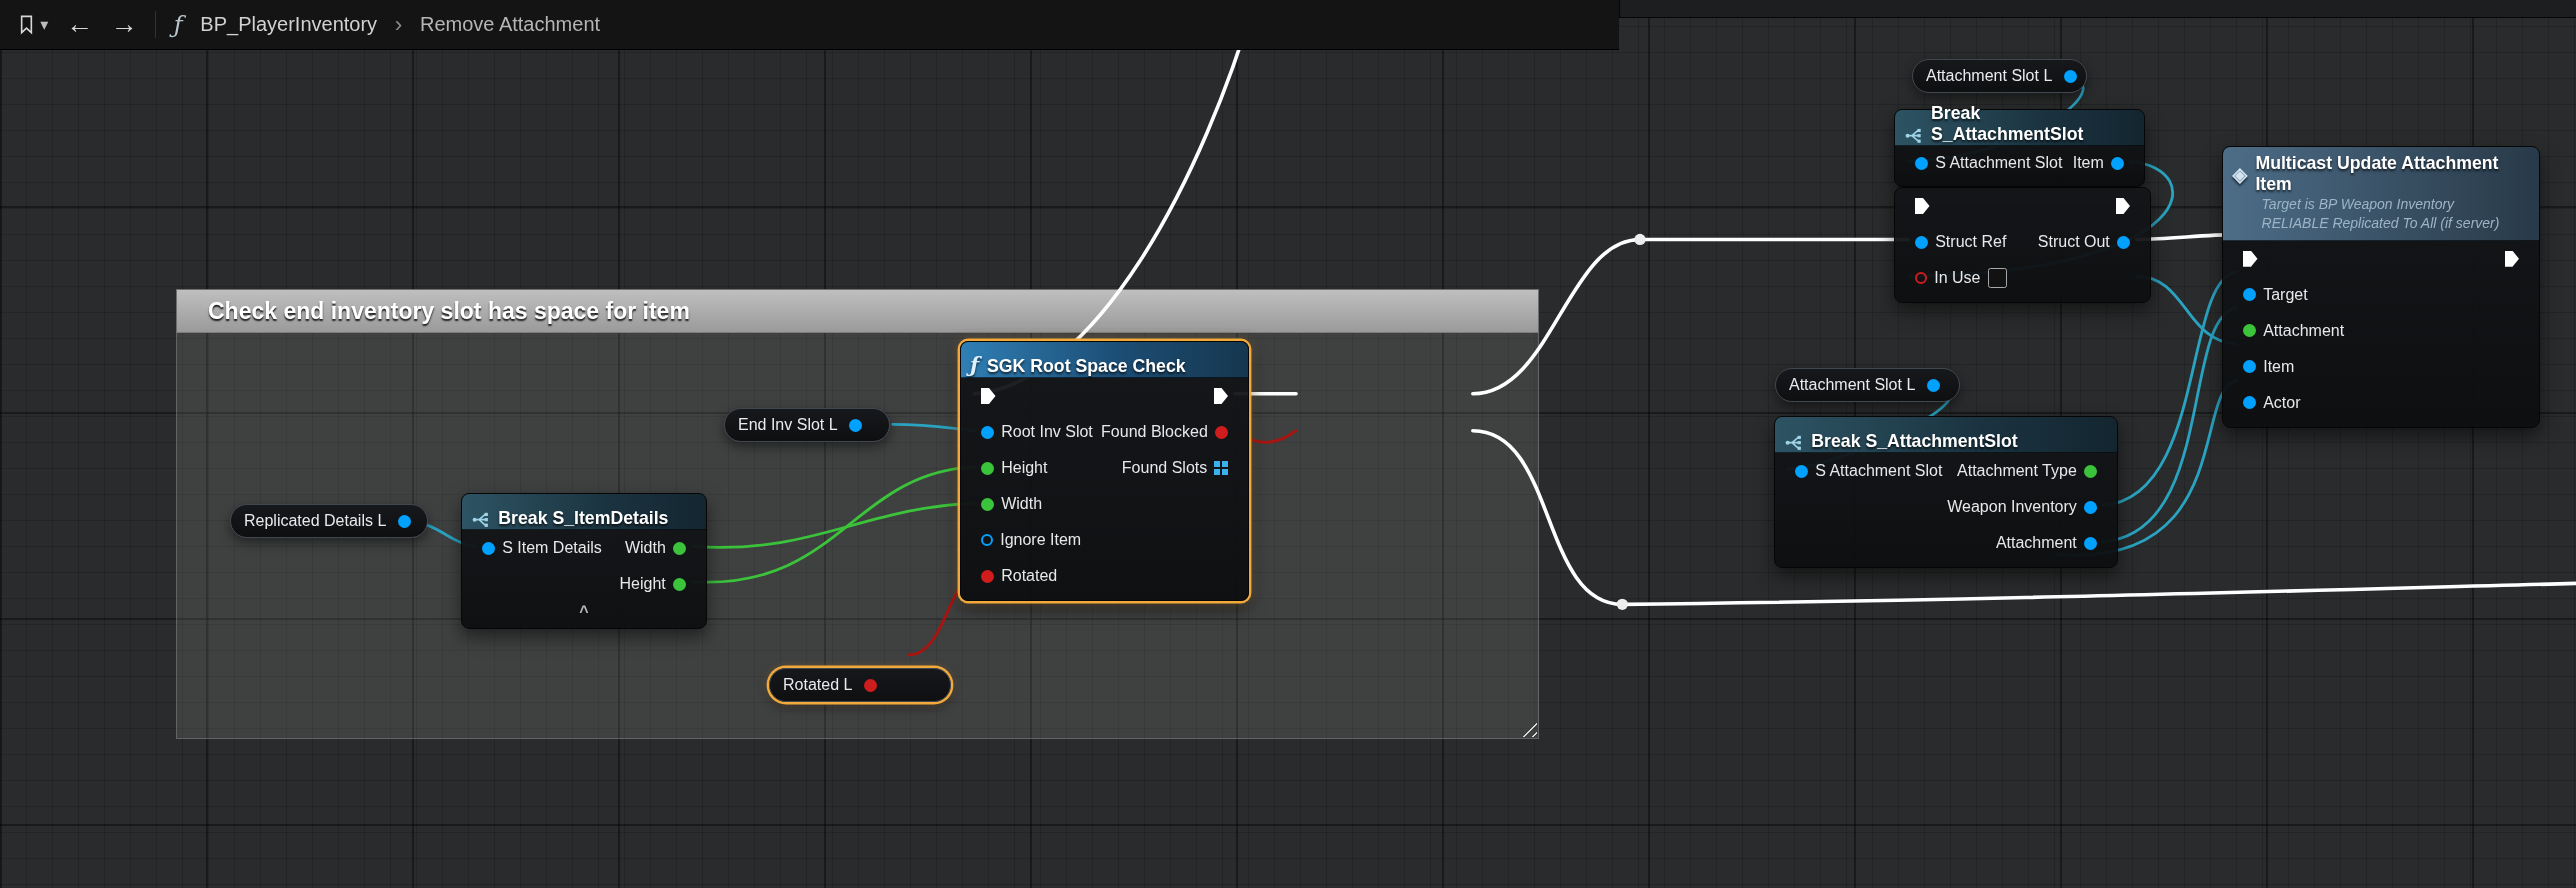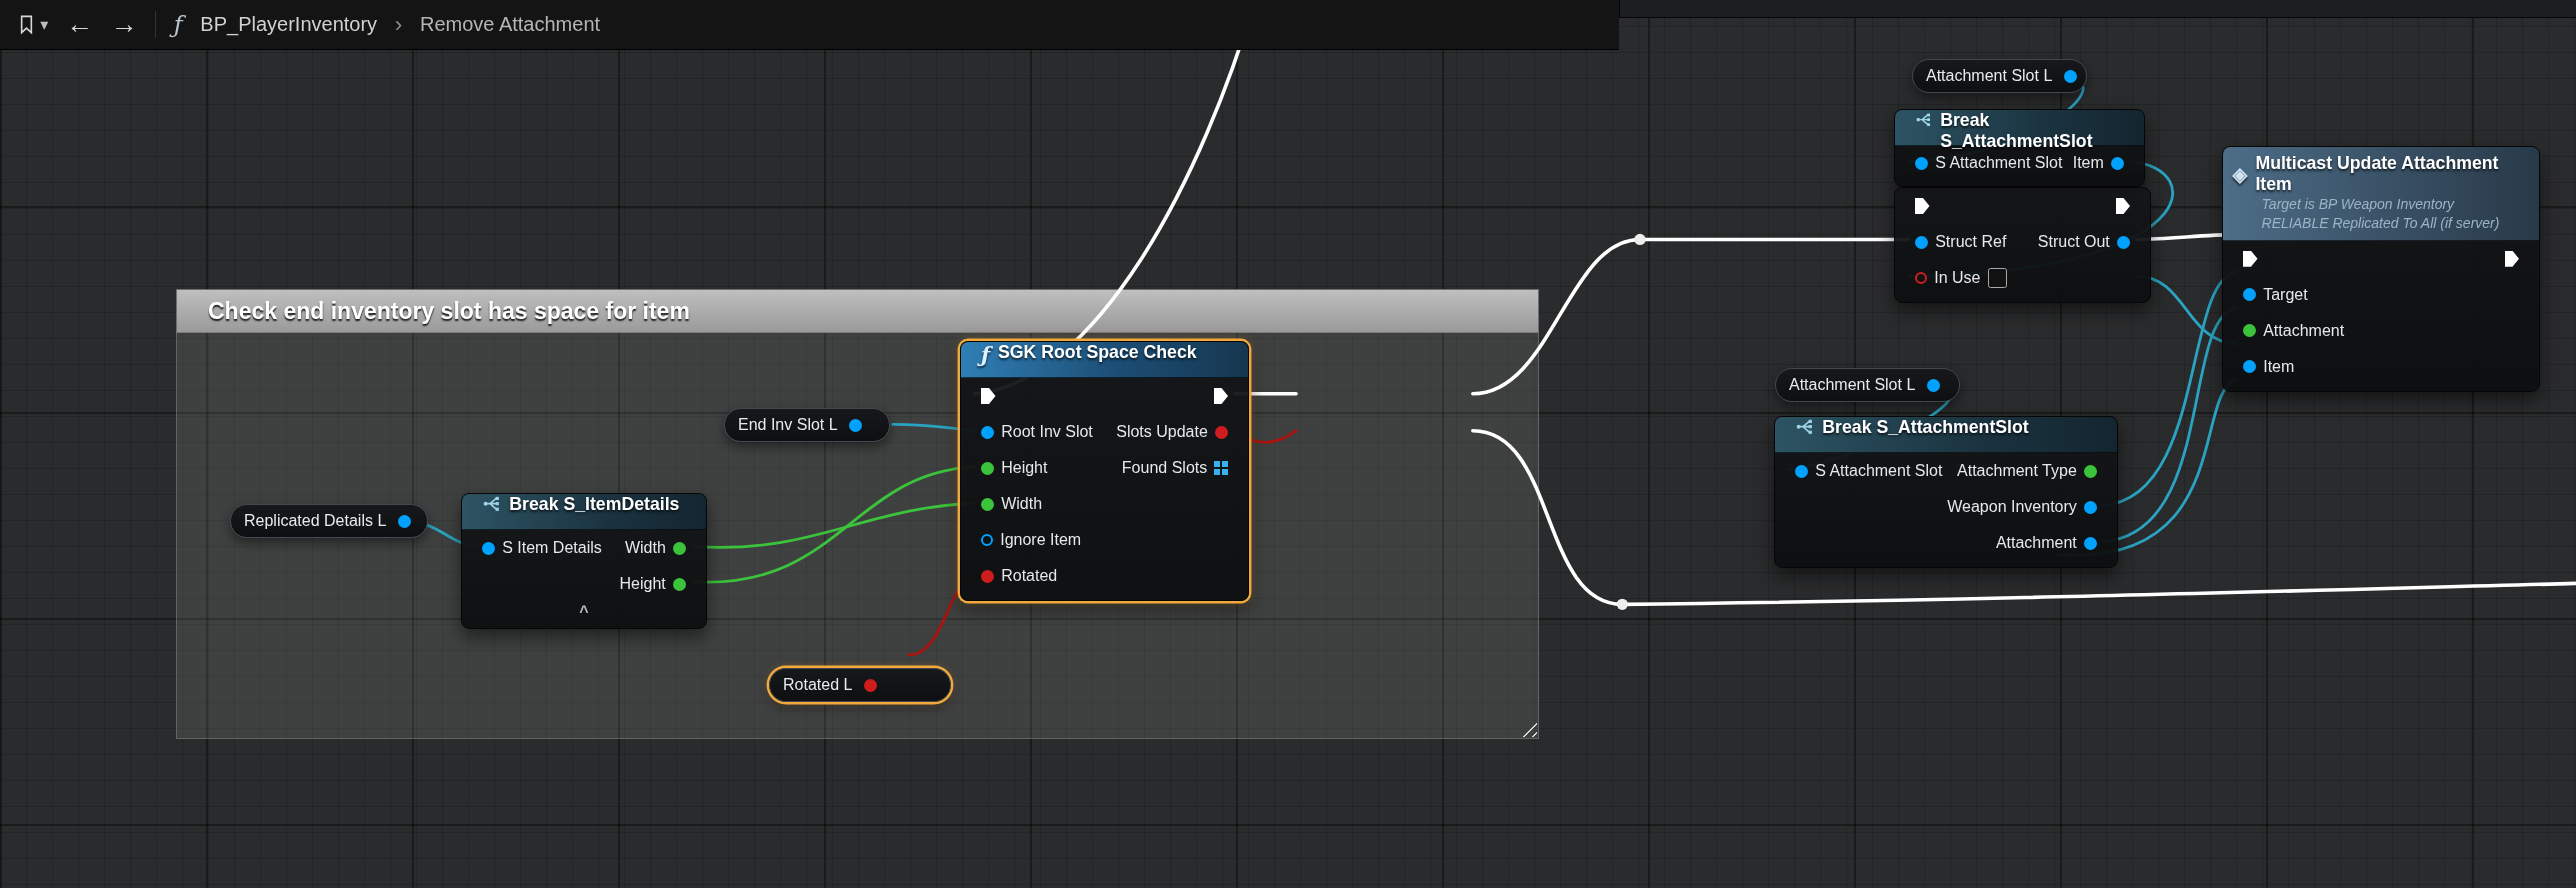--- a/index.html
+++ b/index.html
@@ -39,21 +39,21 @@
   .w{fill:none;stroke-linecap:round;}
   .w-exec{stroke:var(--pin-exec,#fff);stroke-width:4.5;}
   .w-obj{stroke:var(--wire-object,#2aa3c0);stroke-width:3.5;}
   .w-float{stroke:var(--wire-float,#3bc43b);stroke-width:3.5;}
   .w-bool{stroke:var(--wire-bool,#a91410);stroke-width:3.5;}
   
   .node{position:absolute;border:0.8px solid #060606;border-radius:8px;
     background:linear-gradient(rgba(19,21,24,.95),rgba(13,14,16,.95));
     box-shadow:0 8px 17.7px rgba(0,0,0,.5);padding-bottom:6.4px;box-sizing:border-box;}
   .node.selected{box-shadow:0 0 0 2.4px var(--selection,#f2a93b),0 0 11.3px rgba(242,169,59,.35),0 8px 17.7px rgba(0,0,0,.5);}
-  .node-header{display:flex;align-items:flex-start;gap:8px;height:35px;padding:0 20px;border-radius:7.2px 7.2px 0 0;
+  .node-header{display:flex;align-items:flex-end;gap:8px;height:35px;padding:0 9px;border-radius:7.2px 7.2px 0 0;
     font-weight:bold;font-size:17.7px;color:#fff;text-shadow:0 1.6px 2.4px rgba(0,0,0,.7);border-bottom:0.8px solid rgba(0,0,0,.6);}
   .hdr-func{background:linear-gradient(90deg,#2f7fb5 0%,#1c4d74 55%,#16374f 100%);}
   .hdr-break{background:linear-gradient(90deg,#2d5464 0%,#1b3340 60%,#132630 100%);}
   .hdr-branch{background:linear-gradient(90deg,#6b6b6b,#3a3a3a 60%,#262626);}
   .hdr-multicast{display:block;height:auto;padding:6.4px 9.6px 8px;border-radius:7.2px 7.2px 0 0;
     background:linear-gradient(90deg,#4d6d88,#33485a 70%,#283a49);
     border-bottom:0.8px solid rgba(0,0,0,.6);}
   .mc-titlerow{display:flex;align-items:center;gap:8px;font-weight:bold;font-size:17.7px;color:#fff;text-shadow:0 1.6px 2.4px rgba(0,0,0,.7);}
   .mc-sub{font-size:14px;font-style:italic;font-weight:normal;color:#9db4c6;margin-left:29px;line-height:1.3;text-shadow:none;}
   .hdr-icon{font-size:19.3px;color:#cfe3f2;font-style:normal;line-height:1;}
@@ -183,21 +183,21 @@
     <div class="row">
       <span class="pexec"></span>
       <span class="right">
           <span class="pexec"></span>
         </span>
     </div>
     <div class="row">
       <span class="pin f-obj"></span>
       <span class="plabel">Root Inv Slot</span>
       <span class="right">
-        <span class="plabel">Slots Update</span>
+        <span class="plabel">Found Blocked</span>
         <span class="pin f-bool"></span>
       </span>
     </div>
     <div class="row">
       <span class="pin f-float"></span>
       <span class="plabel">Height</span>
       <span class="right">
         <span class="plabel">Found Slots</span>
         <span class="gridpin">
             <i></i>
@@ -284,20 +284,24 @@
       <span class="pin f-obj"></span>
       <span class="plabel">Target</span>
     </div>
     <div class="row">
       <span class="pin f-float"></span>
       <span class="plabel">Attachment</span>
     </div>
     <div class="row">
       <span class="pin f-obj"></span>
       <span class="plabel">Item</span>
+    </div>
+    <div class="row">
+      <span class="pin f-obj"></span>
+      <span class="plabel">Actor</span>
     </div>
   </div>
 
   <div class="node" style="left:1774px;top:416px;width:344px;">
     <div class="node-header hdr-break">
       <svg width="19.3" height="19.3" viewBox="0 0 24 24">
         <path d="M4 12 H10 M10 12 L18 5 M10 12 H18 M10 12 L18 19" stroke="#9fd3e8" stroke-width="2" fill="none"></path>
         <circle cx="4.5" cy="12" r="2.5" fill="#9fd3e8"></circle>
         <rect x="17" y="3.5" width="4" height="4" fill="#9fd3e8"></rect>
           <rect x="17" y="10" width="4" height="4" fill="#9fd3e8"></rect>

